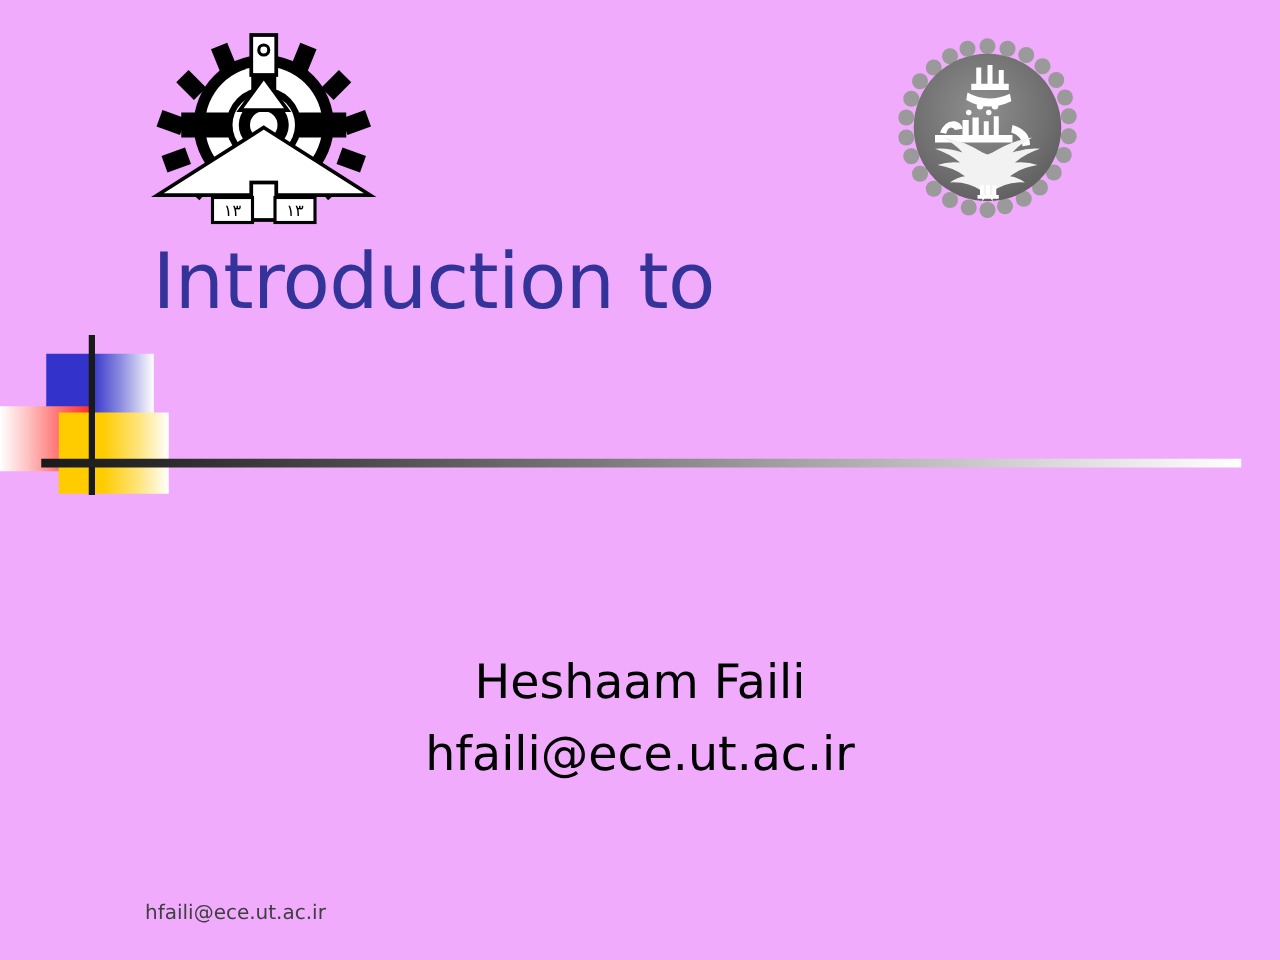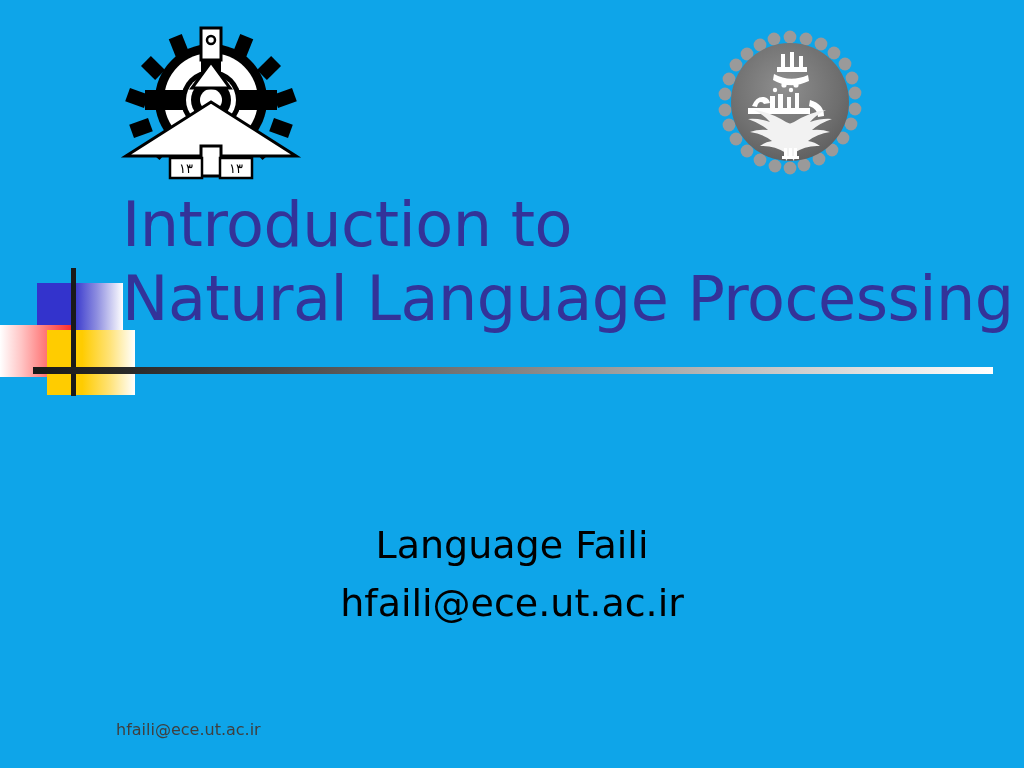--- a/index.html
+++ b/index.html
@@ -9,21 +9,21 @@
     background: #ffffff;
   }
   body {
     font-family: "Liberation Sans", sans-serif;
   }
 
   #slide {
     position: relative;
     width: 1024px;
     height: 768px;
-    background: #0ea5e9;
+    background: #f0abfc;
     overflow: hidden;
   }
 
   
   .logo-left {
     position: absolute;
     left: 112px;
     top: 26px;
     width: 198px;
     height: 158px;
@@ -266,23 +266,22 @@
   <div id="accent">
     <div class="sq-blue"></div>
     <div class="sq-red"></div>
     <div class="sq-yellow"></div>
     <div class="rule-v"></div>
     <div class="rule-h"></div>
   </div>
 
   <div id="title-block">
     <div class="title-line">Introduction to</div>
-    <div class="title-line">Natural Language Processing</div>
   </div>
 
   <div id="author-block">
-    <div class="author-name">Language Faili</div>
+    <div class="author-name">Heshaam Faili</div>
     <div class="author-email">hfaili@ece.ut.ac.ir</div>
   </div>
 
   <div id="footer">hfaili@ece.ut.ac.ir</div>
 
 </div>
 
 </body></html>

